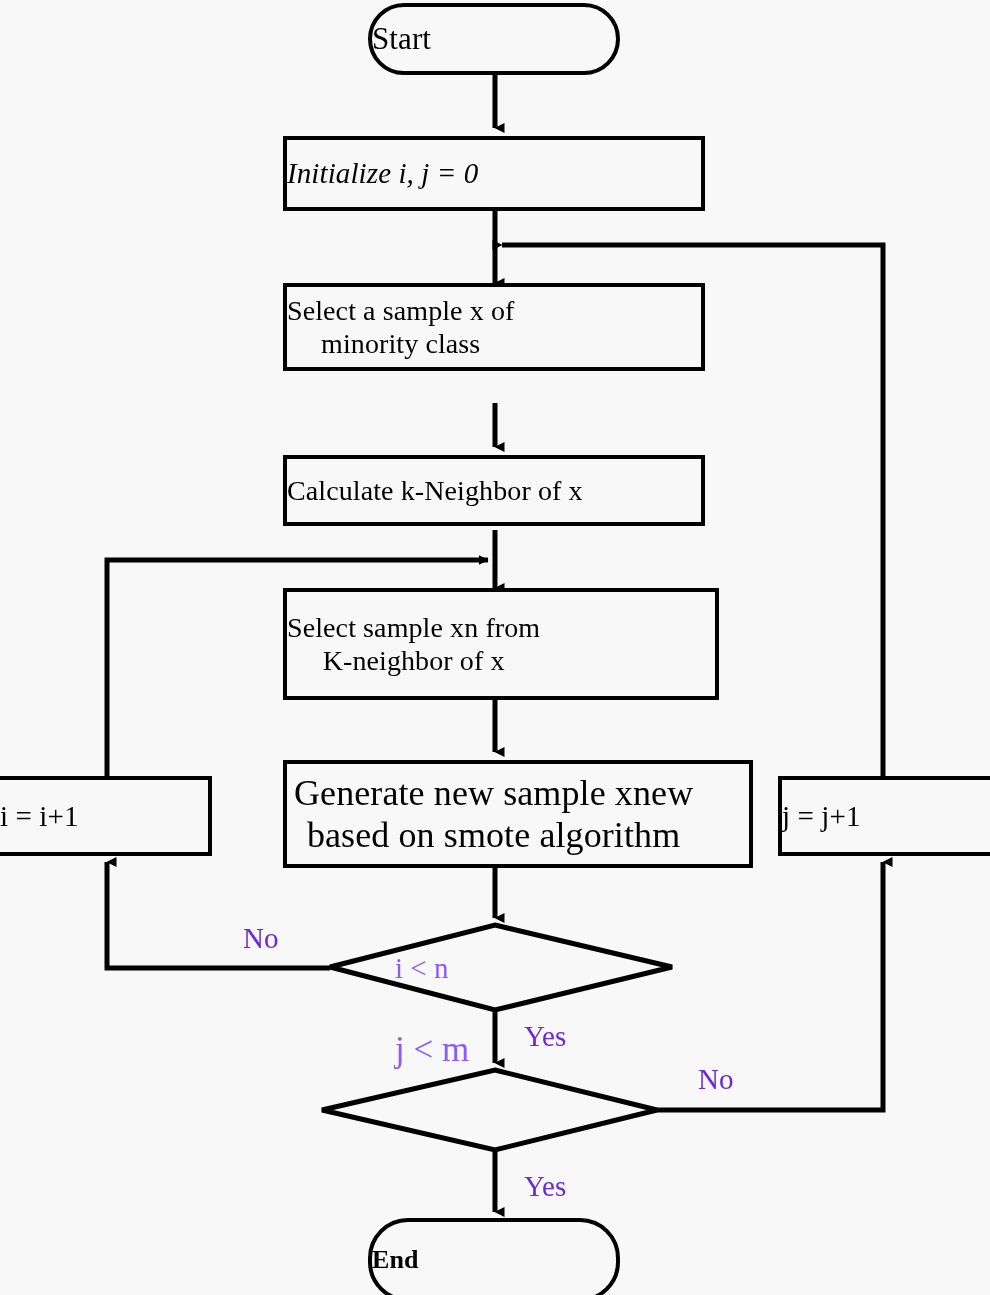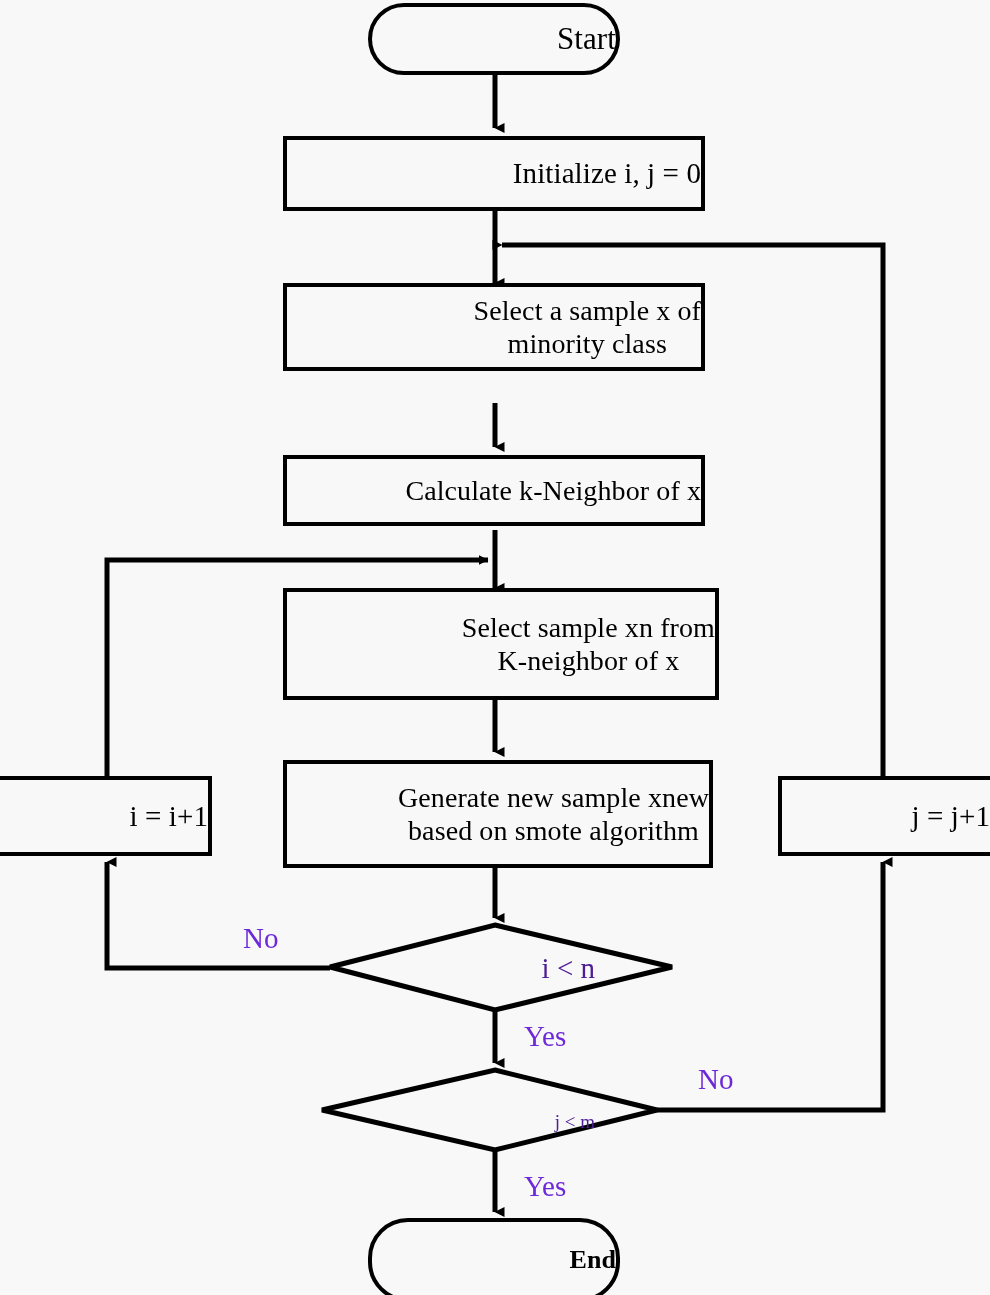--- a/index.html
+++ b/index.html
@@ -21,45 +21,45 @@
     left: 0;
     top: 0;
     width: 990px;
     height: 1295px;
   }
   .node {
     position: absolute;
     box-sizing: border-box;
     display: flex;
     align-items: center;
-    justify-content: flex-end;
+    justify-content: flex-start;
     text-align: center;
     color: #000000;
     background: #f8f8f8;
     z-index: 3;
   }
   .process {
     border: 4px solid #000000;
   }
   .terminator {
     border: 4px solid #000000;
     border-radius: 40px;
   }
   .node-label {
     line-height: 1.18;
     white-space: pre-line;
     letter-spacing: 0.1px;
   }
   .diamond-label {
     position: absolute;
     z-index: 4;
-    color: #4c1d95;
+    color: #8b5cf6;
     display: flex;
     align-items: center;
-    justify-content: flex-end;
+    justify-content: flex-start;
     text-align: center;
     pointer-events: none;
   }
   .edge-label {
     position: absolute;
     z-index: 4;
     color: #6d28d9;
     white-space: nowrap;
   }
 </style>
@@ -113,56 +113,56 @@
       <path d="M 495 925 L 672 967 L 495 1010 L 330 967 Z" fill="#f8f8f8" stroke-linejoin="miter"></path>
 
       <path d="M 495 1070 L 657 1110 L 495 1150 L 322 1110 Z" fill="#f8f8f8" stroke-linejoin="miter"></path>
     </g>
   </svg>
 
   <div class="node terminator" style="left:368px; top:3px; width:252px; height:72px; font-size:31px;">
     <span class="node-label">Start</span>
   </div>
 
-  <div class="node process" style="left:283px; top:136px; width:422px; height:75px; font-size:29px;">
+  <div class="node process" style="left:283px; top:136px; width:422px; height:75px; font-size:29px;font-style:italic;">
     <span class="node-label">Initialize i, j = 0</span>
   </div>
 
   <div class="node process" style="left:283px; top:283px; width:422px; height:88px; font-size:28px;">
     <span class="node-label">Select a sample x of
 minority class</span>
   </div>
 
   <div class="node process" style="left:283px; top:455px; width:422px; height:71px; font-size:28px;">
     <span class="node-label">Calculate k-Neighbor of x</span>
   </div>
 
   <div class="node process" style="left:283px; top:588px; width:436px; height:112px; font-size:28px;">
     <span class="node-label">Select sample xn from
 K-neighbor of x</span>
   </div>
 
-  <div class="node process" style="left:283px; top:760px; width:430px; height:108px; font-size:28px;">
+  <div class="node process" style="left:283px; top:760px; width:470px; height:108px; font-size:36px;padding-left:7px;">
     <span class="node-label">Generate new sample xnew
 based on smote algorithm</span>
   </div>
 
   <div class="node process" style="left:-4px; top:776px; width:216px; height:80px; font-size:29px;">
     <span class="node-label">i = i+1</span>
   </div>
 
   <div class="node process" style="left:778px; top:776px; width:216px; height:80px; font-size:29px;">
     <span class="node-label">j = j+1</span>
   </div>
 
   <div class="diamond-label" style="left:395px; top:950px; width:200px; height:36px; font-size:29px;">
     <span>i &lt; n</span>
   </div>
 
-  <div class="diamond-label" style="left:395px; top:1104px; width:200px; height:36px; font-size:19px;font-family:Liberation Serif, serif;">
+  <div class="diamond-label" style="left:395px; top:1032px; width:200px; height:36px; font-size:35px;font-family:Liberation Serif, serif;">
     <span>j &lt; m</span>
   </div>
 
   <div class="node terminator" style="left:368px; top:1218px; width:252px; height:84px; font-size:26px;font-weight:bold;">
     <span class="node-label">End</span>
   </div>
 
   <div class="edge-label" style="left:243px; top:922px; font-size:29px;">No</div>
 
   <div class="edge-label" style="left:524px; top:1020px; font-size:29px;">Yes</div>

